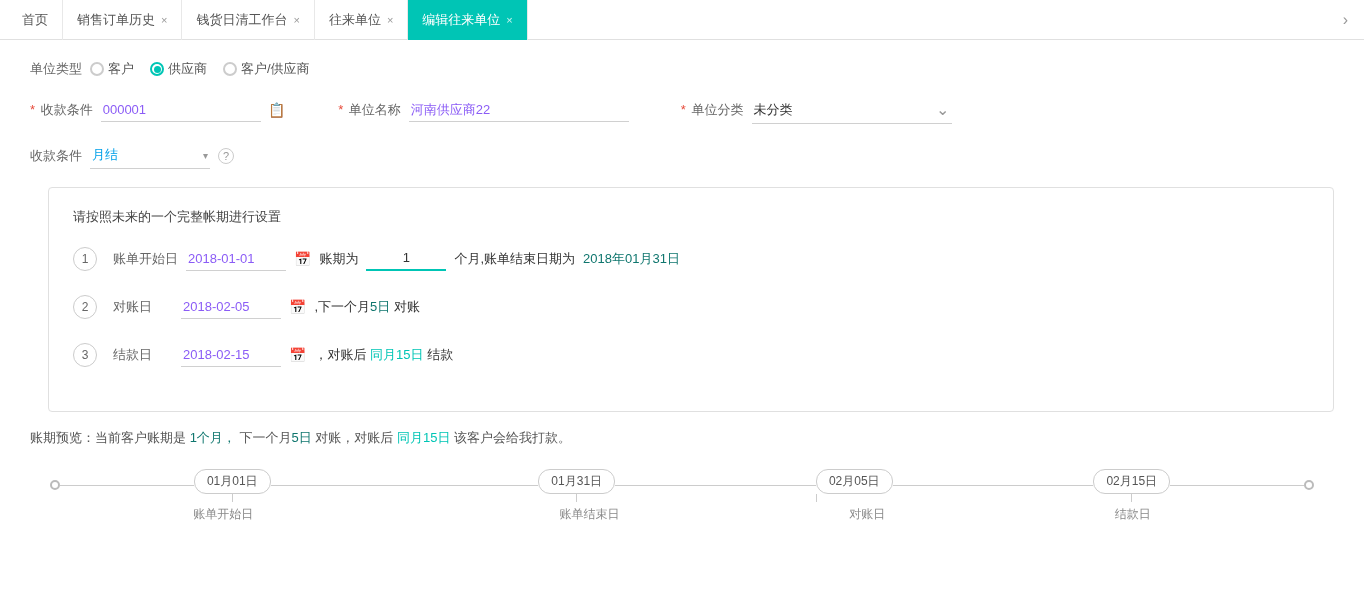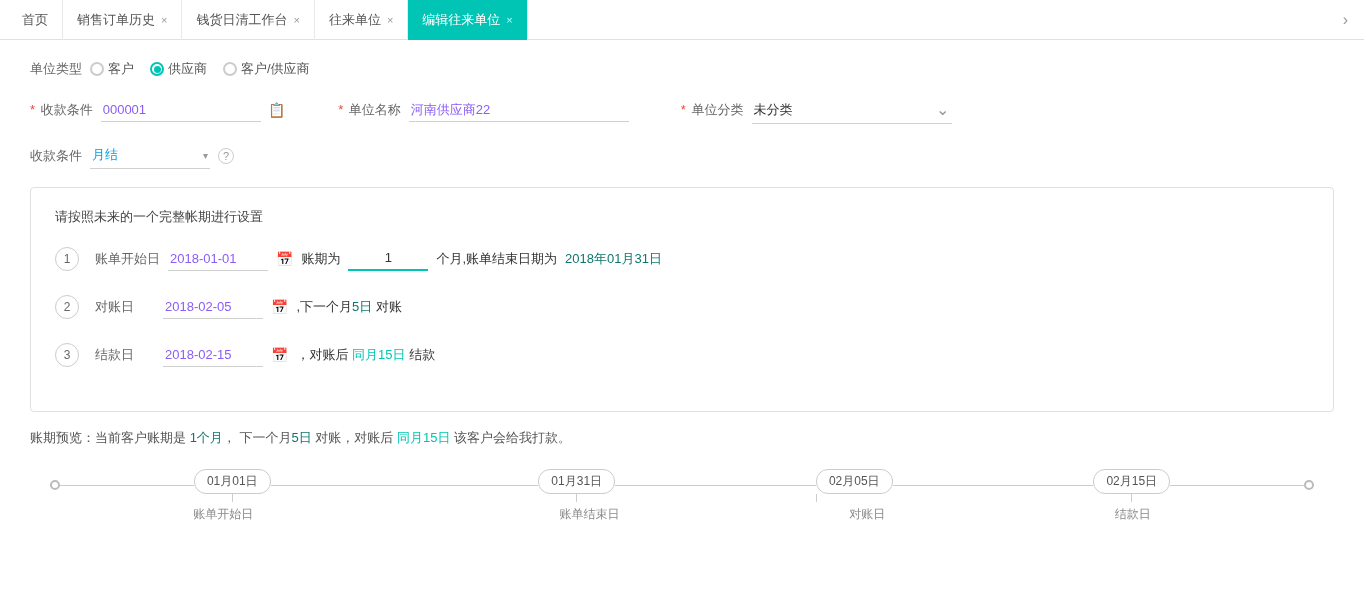--- a/index.html
+++ b/index.html
@@ -167,20 +167,21 @@
       font-size: 11px;
       cursor: pointer;
     }
 
     
     .card {
       border: 1px solid #e0e0e0;
       border-radius: 4px;
       padding: 20px 24px;
       margin-bottom: 16px;
+      margin-left: 18px;
     }
     .card-title {
       font-size: 13px;
       color: #444;
       margin-bottom: 20px;
     }
 
     
     .step-row {
       display: flex;

